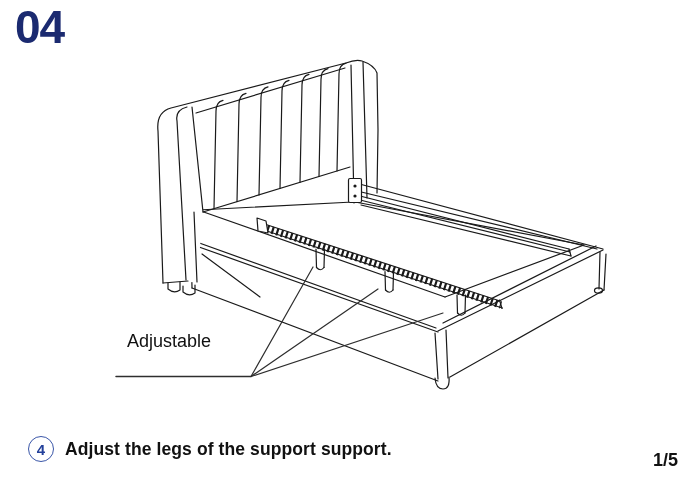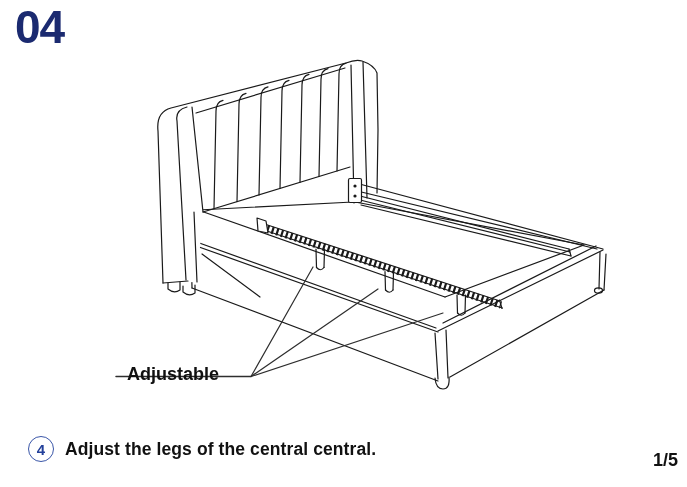--- a/index.html
+++ b/index.html
@@ -15,22 +15,22 @@
     font-family:"Liberation Sans", sans-serif;
     overflow:hidden;
   }
   .step-number{
     position:absolute;left:15px;top:0px;
     font-size:46px;font-weight:800;letter-spacing:-1px;
     color:var(--accent);
   }
   .diagram-svg{position:absolute;left:0;top:0;}
   .adjustable-label{
-    position:absolute;left:127px;top:364px;
-    font-size:18px;font-weight:700;color:#101010;
+    position:absolute;left:127px;top:331px;
+    font-size:18px;font-weight:400;color:#101010;
   }
   .instruction-row{
     position:absolute;left:28px;top:436px;
     display:flex;align-items:center;gap:11px;
   }
   .step-badge{
     width:26px;height:26px;border-radius:50%;
     border:1.6px solid var(--badge-blue);
     color:#23409a;font-size:15px;font-weight:600;
     display:flex;align-items:center;justify-content:center;
@@ -158,18 +158,18 @@
       <path d="M251,376.5 L313,267"></path>
       <path d="M251,376.5 L378,289"></path>
       <path d="M251,376.5 L443,313"></path>
     </g>
   </svg>
 
   <div class="adjustable-label">Adjustable</div>
 
   <div class="instruction-row">
     <div class="step-badge">4</div>
-    <div class="instruction-text">Adjust the legs of the central central.</div>
+    <div class="instruction-text">Adjust the legs of the support support.</div>
   </div>
 
   <div class="page-indicator">1/5</div>
 
 </div>
 
 </body></html>

